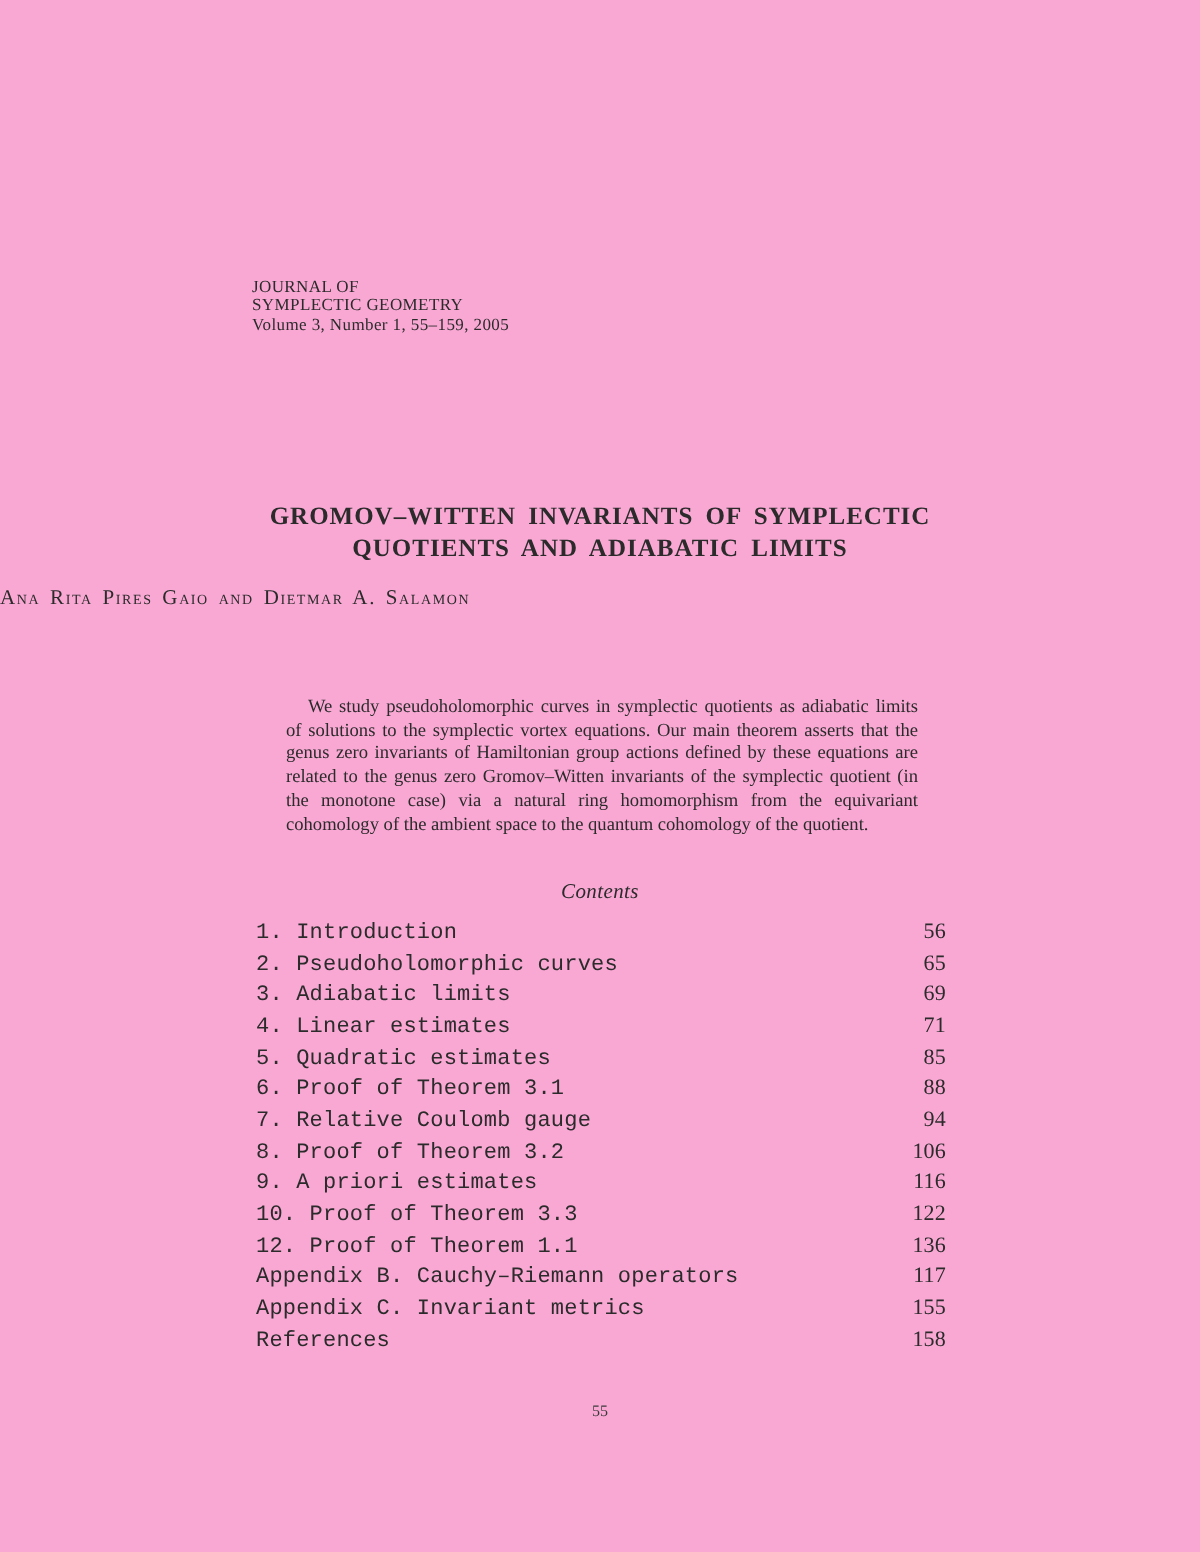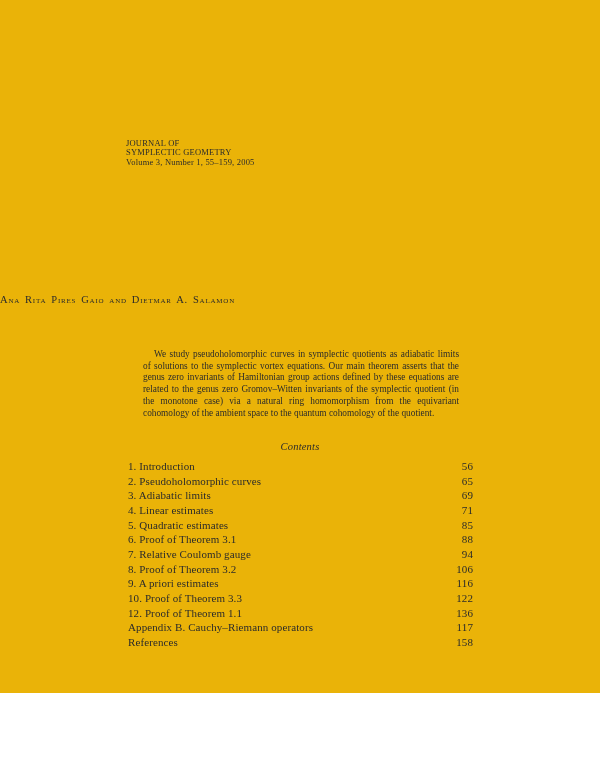--- a/index.html
+++ b/index.html
@@ -3,22 +3,22 @@
 <meta charset="utf-8">
 <style>
   html, body {
     margin: 0;
     padding: 0;
     background: #ffffff;
   }
   .page {
     position: relative;
     width: 600px;
-    height: 693px;
-    background: #eab308;
+    height: 776px;
+    background: #f9a8d4;
     font-family: "Liberation Serif", "DejaVu Serif", serif;
     color: #2b2b2b;
     overflow: hidden;
   }
   .journal-header {
     position: absolute;
     left: 126px;
     top: 139px;
     font-size: 8.5px;
     line-height: 9.3px;
@@ -80,21 +80,21 @@
     font-size: 11px;
     letter-spacing: 0.1px;
   }
   .toc-row {
     display: flex;
     justify-content: space-between;
     align-items: baseline;
     line-height: 14.65px;
     white-space: nowrap;
   }
-  .toc-label { text-align: center; }
+  .toc-label { text-align: center; font-family: Liberation Mono, monospace; }
   .toc-page { text-align: right; }
   .page-number {
     position: absolute;
     left: 0;
     top: 701px;
     width: 600px;
     text-align: center;
     font-size: 8px;
     color: #3a3a3a;
   }
@@ -103,20 +103,24 @@
 <body>
 
 <div class="page">
 
   <div class="journal-header">
     <div>JOURNAL OF</div>
     <div>SYMPLECTIC GEOMETRY</div>
     <div>Volume 3, Number 1, 55–159, 2005</div>
   </div>
 
+  <h1 class="paper-title">
+    <span>GROMOV–WITTEN INVARIANTS OF SYMPLECTIC</span><br>
+    <span>QUOTIENTS AND ADIABATIC LIMITS</span>
+  </h1>
 
   <div class="authors-line">Ana Rita Pires Gaio and Dietmar A. Salamon</div>
 
   <div class="abstract-block">
     <p>We study pseudoholomorphic curves in symplectic quotients as adiabatic limits of solutions to the symplectic vortex equations. Our main theorem asserts that the genus zero invariants of Hamiltonian group actions defined by these equations are related to the genus zero Gromov–Witten invariants of the symplectic quotient (in the monotone case) via a natural ring homomorphism from the equivariant cohomology of the ambient space to the quantum cohomology of the quotient.</p>
   </div>
 
   <div class="contents-heading">Contents</div>
 
   <div class="toc">
@@ -176,20 +180,24 @@
         <span class="toc-label">12. Proof of Theorem 1.1</span>
         <span class="toc-page">136</span>
       </div>
 
 
       <div class="toc-row">
         <span class="toc-label">Appendix B. Cauchy–Riemann operators</span>
         <span class="toc-page">117</span>
       </div>
 
+      <div class="toc-row">
+        <span class="toc-label">Appendix C. Invariant metrics</span>
+        <span class="toc-page">155</span>
+      </div>
 
       <div class="toc-row">
         <span class="toc-label">References</span>
         <span class="toc-page">158</span>
       </div>
     </div>
 
   <div class="page-number">55</div>
 
 </div>

